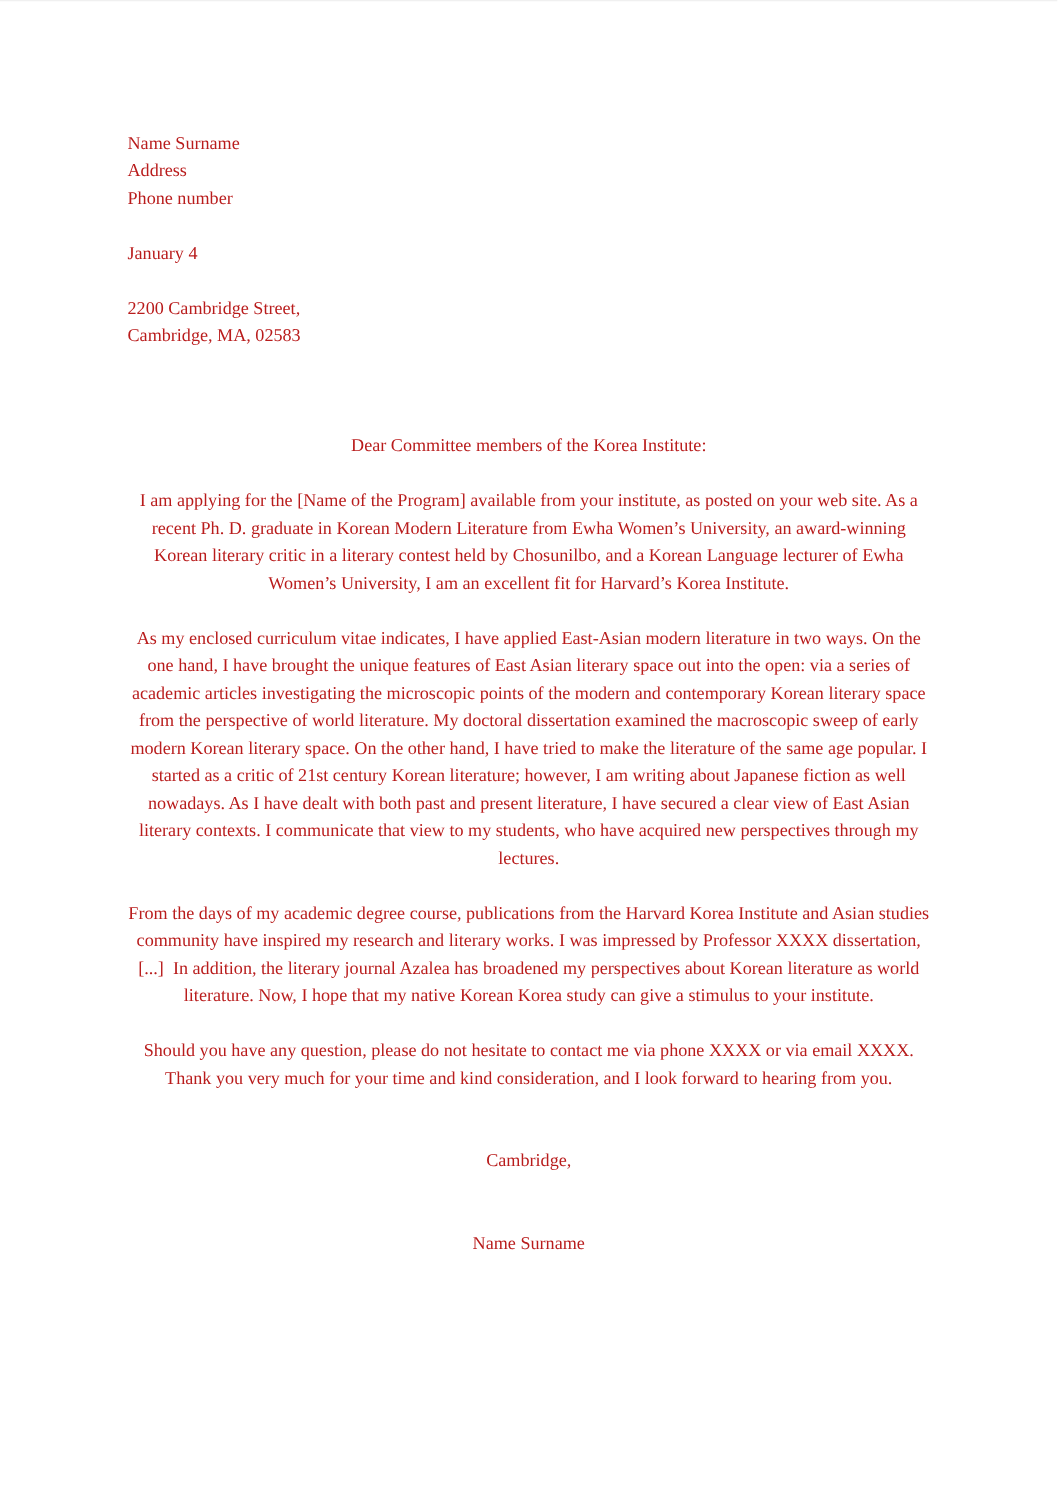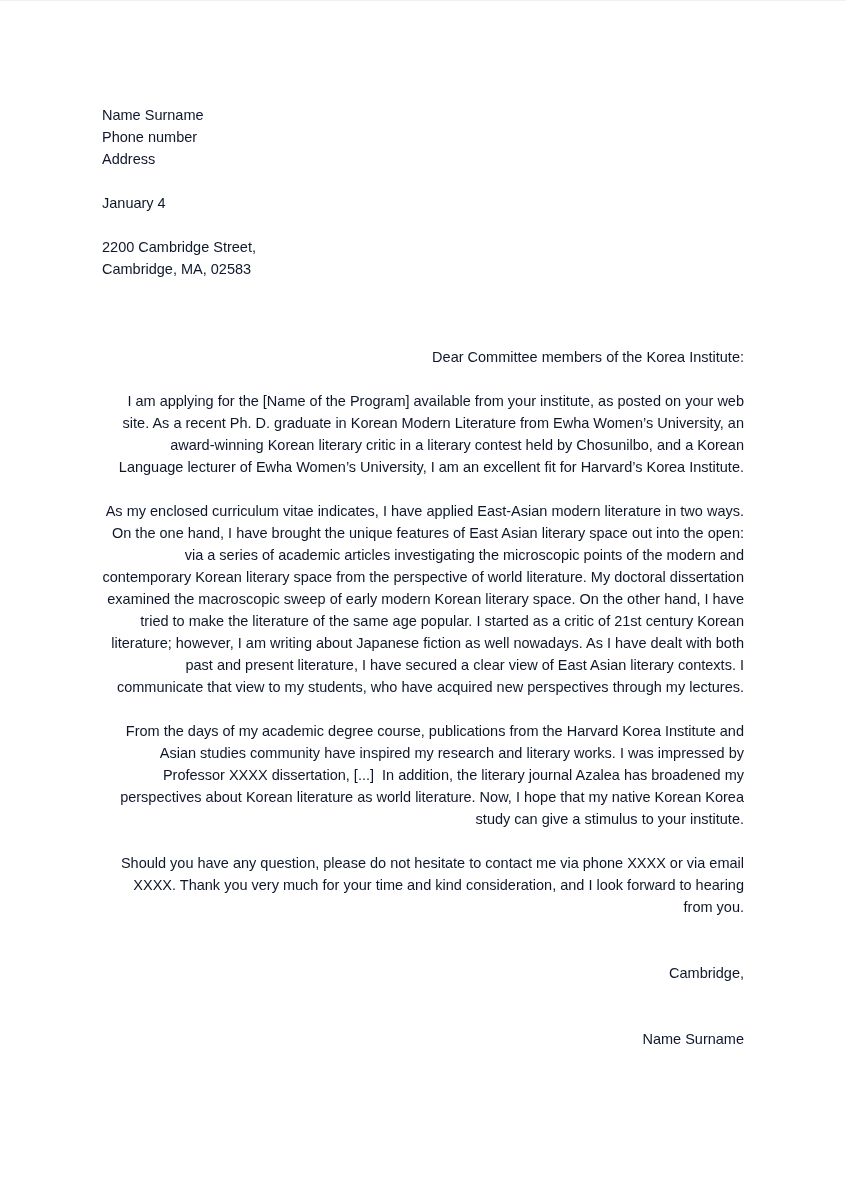--- a/index.html
+++ b/index.html
@@ -18,57 +18,57 @@
     border-top: 1px solid #f0f0f0;
     box-sizing: border-box;
     overflow: hidden;
   }
 
   .letter {
     position: absolute;
     left: 102px;
     top: 103px;
     width: 642px;
-    font-family: Liberation Sans, sans-serif;
+    font-family: Liberation Serif, serif;
     font-size: 14.5px;
     line-height: 22px;
-    color: #0f172a;
+    color: #b91c1c;
     -webkit-font-smoothing: antialiased;
   }
 
   .block {
     margin: 0;
   }
 
   .line {
     display: block;
     white-space: pre-wrap;
   }
 
   
   .gap-1 { height: 22px; }
   .gap-2 { height: 44px; }
   .gap-3 { height: 66px; }
 
   .para {
     margin: 0;
-    text-align: right;
+    text-align: center;
     white-space: pre-wrap;
   }
 </style>
 </head>
 <body>
 
 <div class="page">
   <div class="letter">
 
     <div class="block">
       <span class="line">Name Surname</span>
+      <span class="line">Address</span>
       <span class="line">Phone number</span>
-      <span class="line">Address</span>
     </div>
 
     <div class="gap-1"></div>
 
     <div class="block">
       <span class="line">January 4</span>
     </div>
 
     <div class="gap-1"></div>
 

